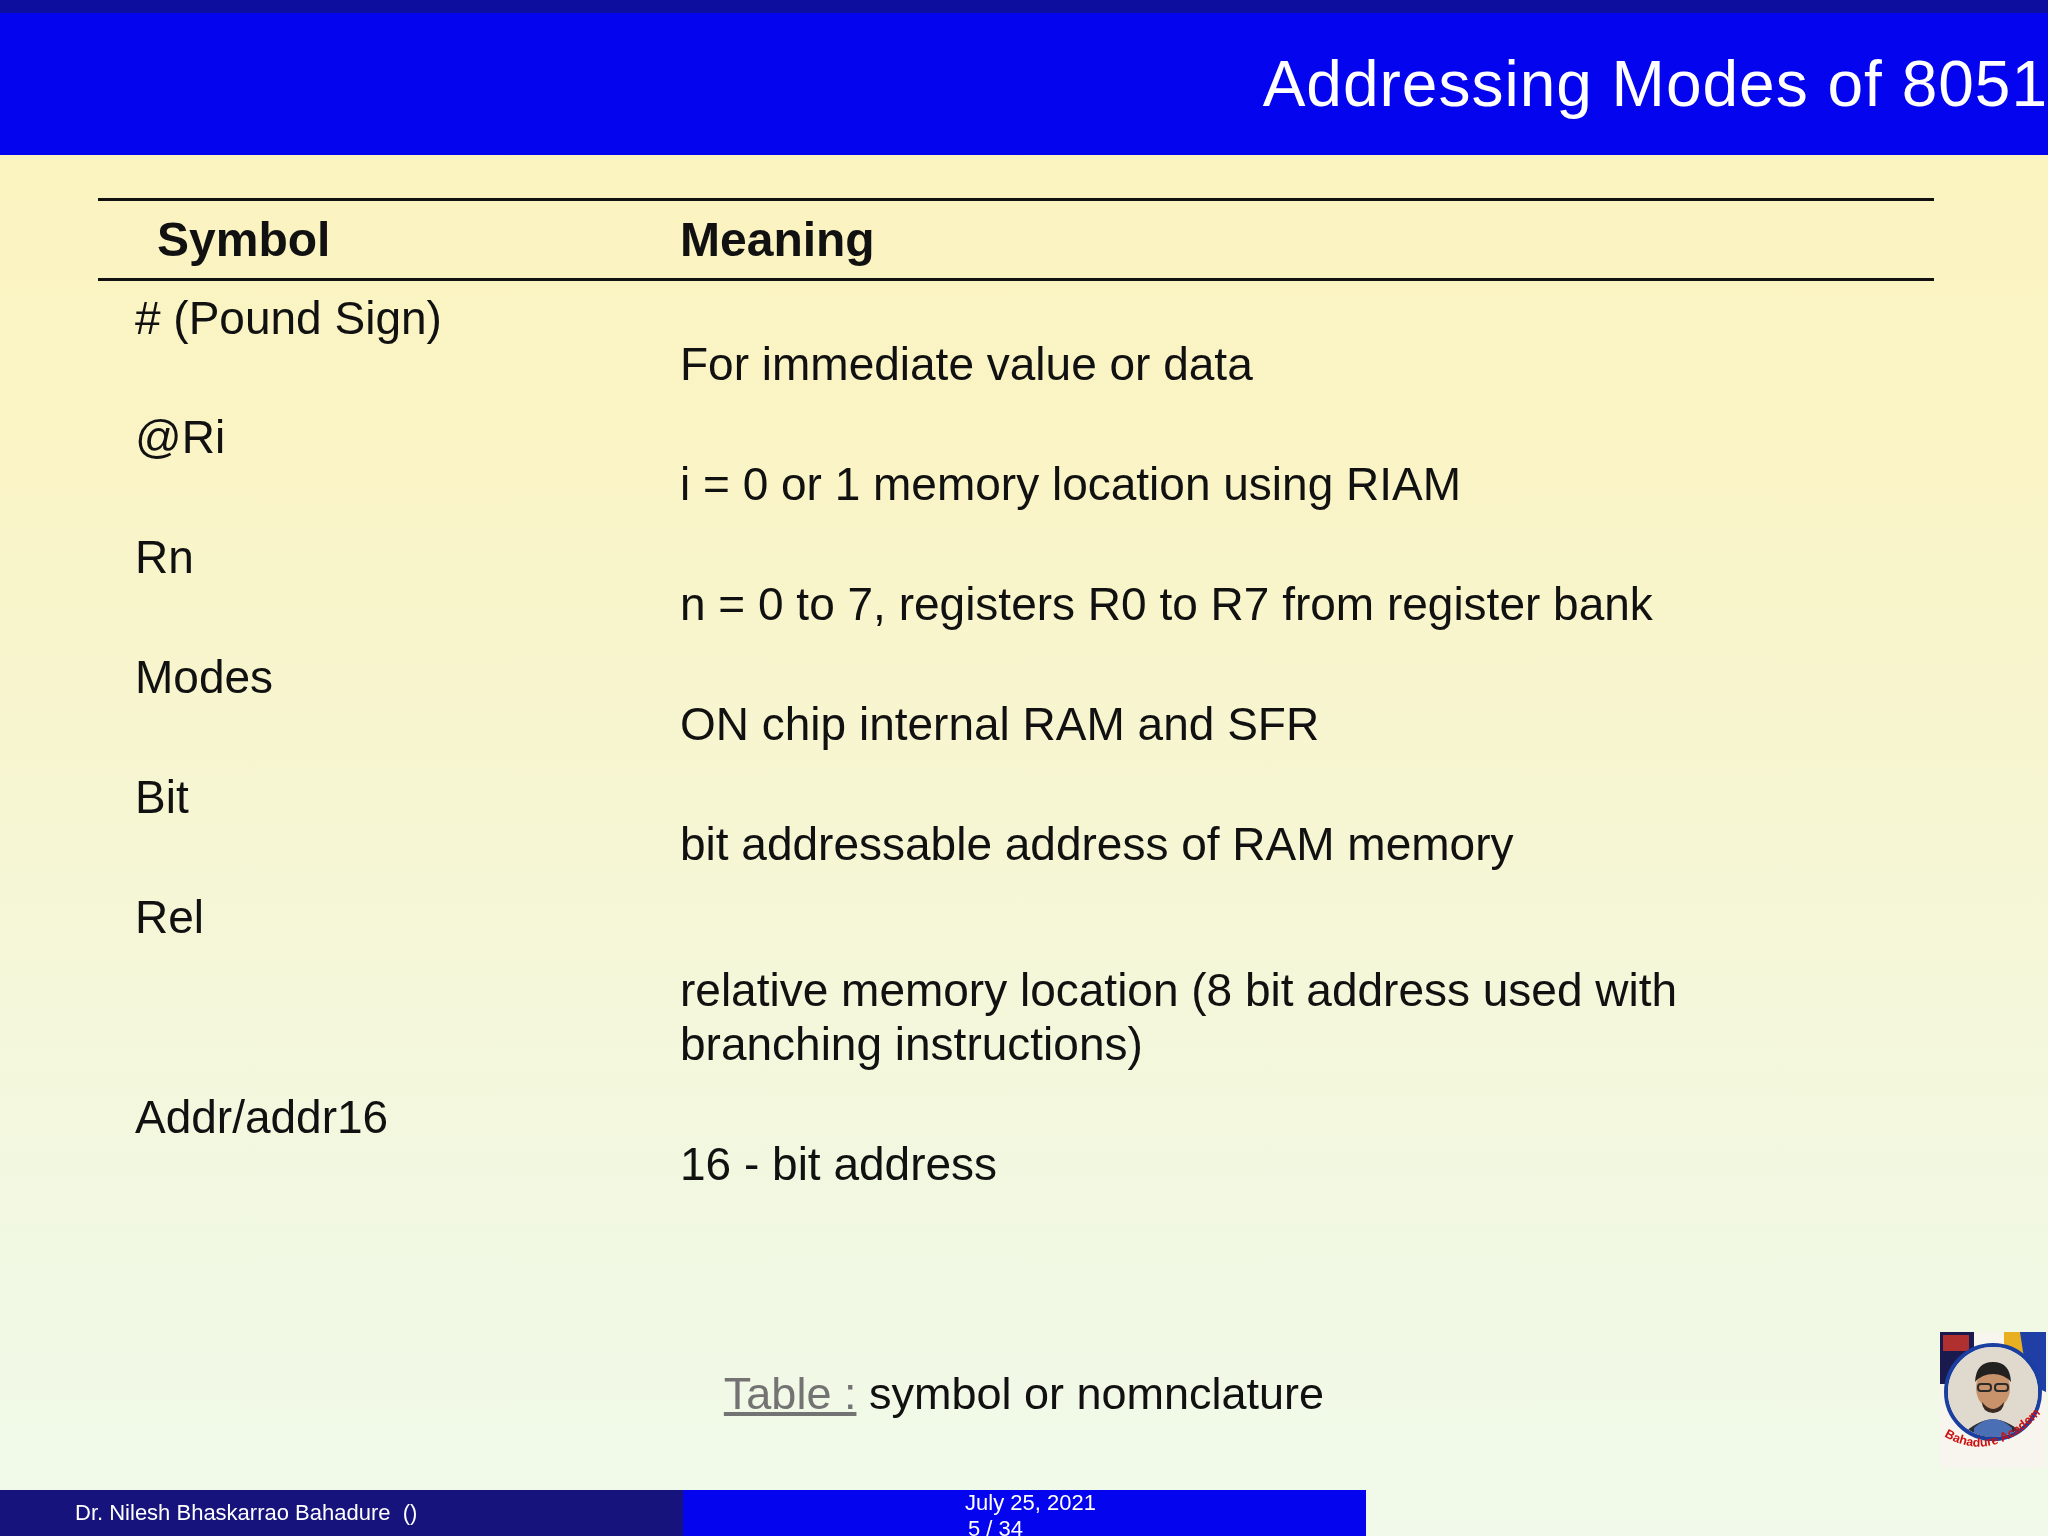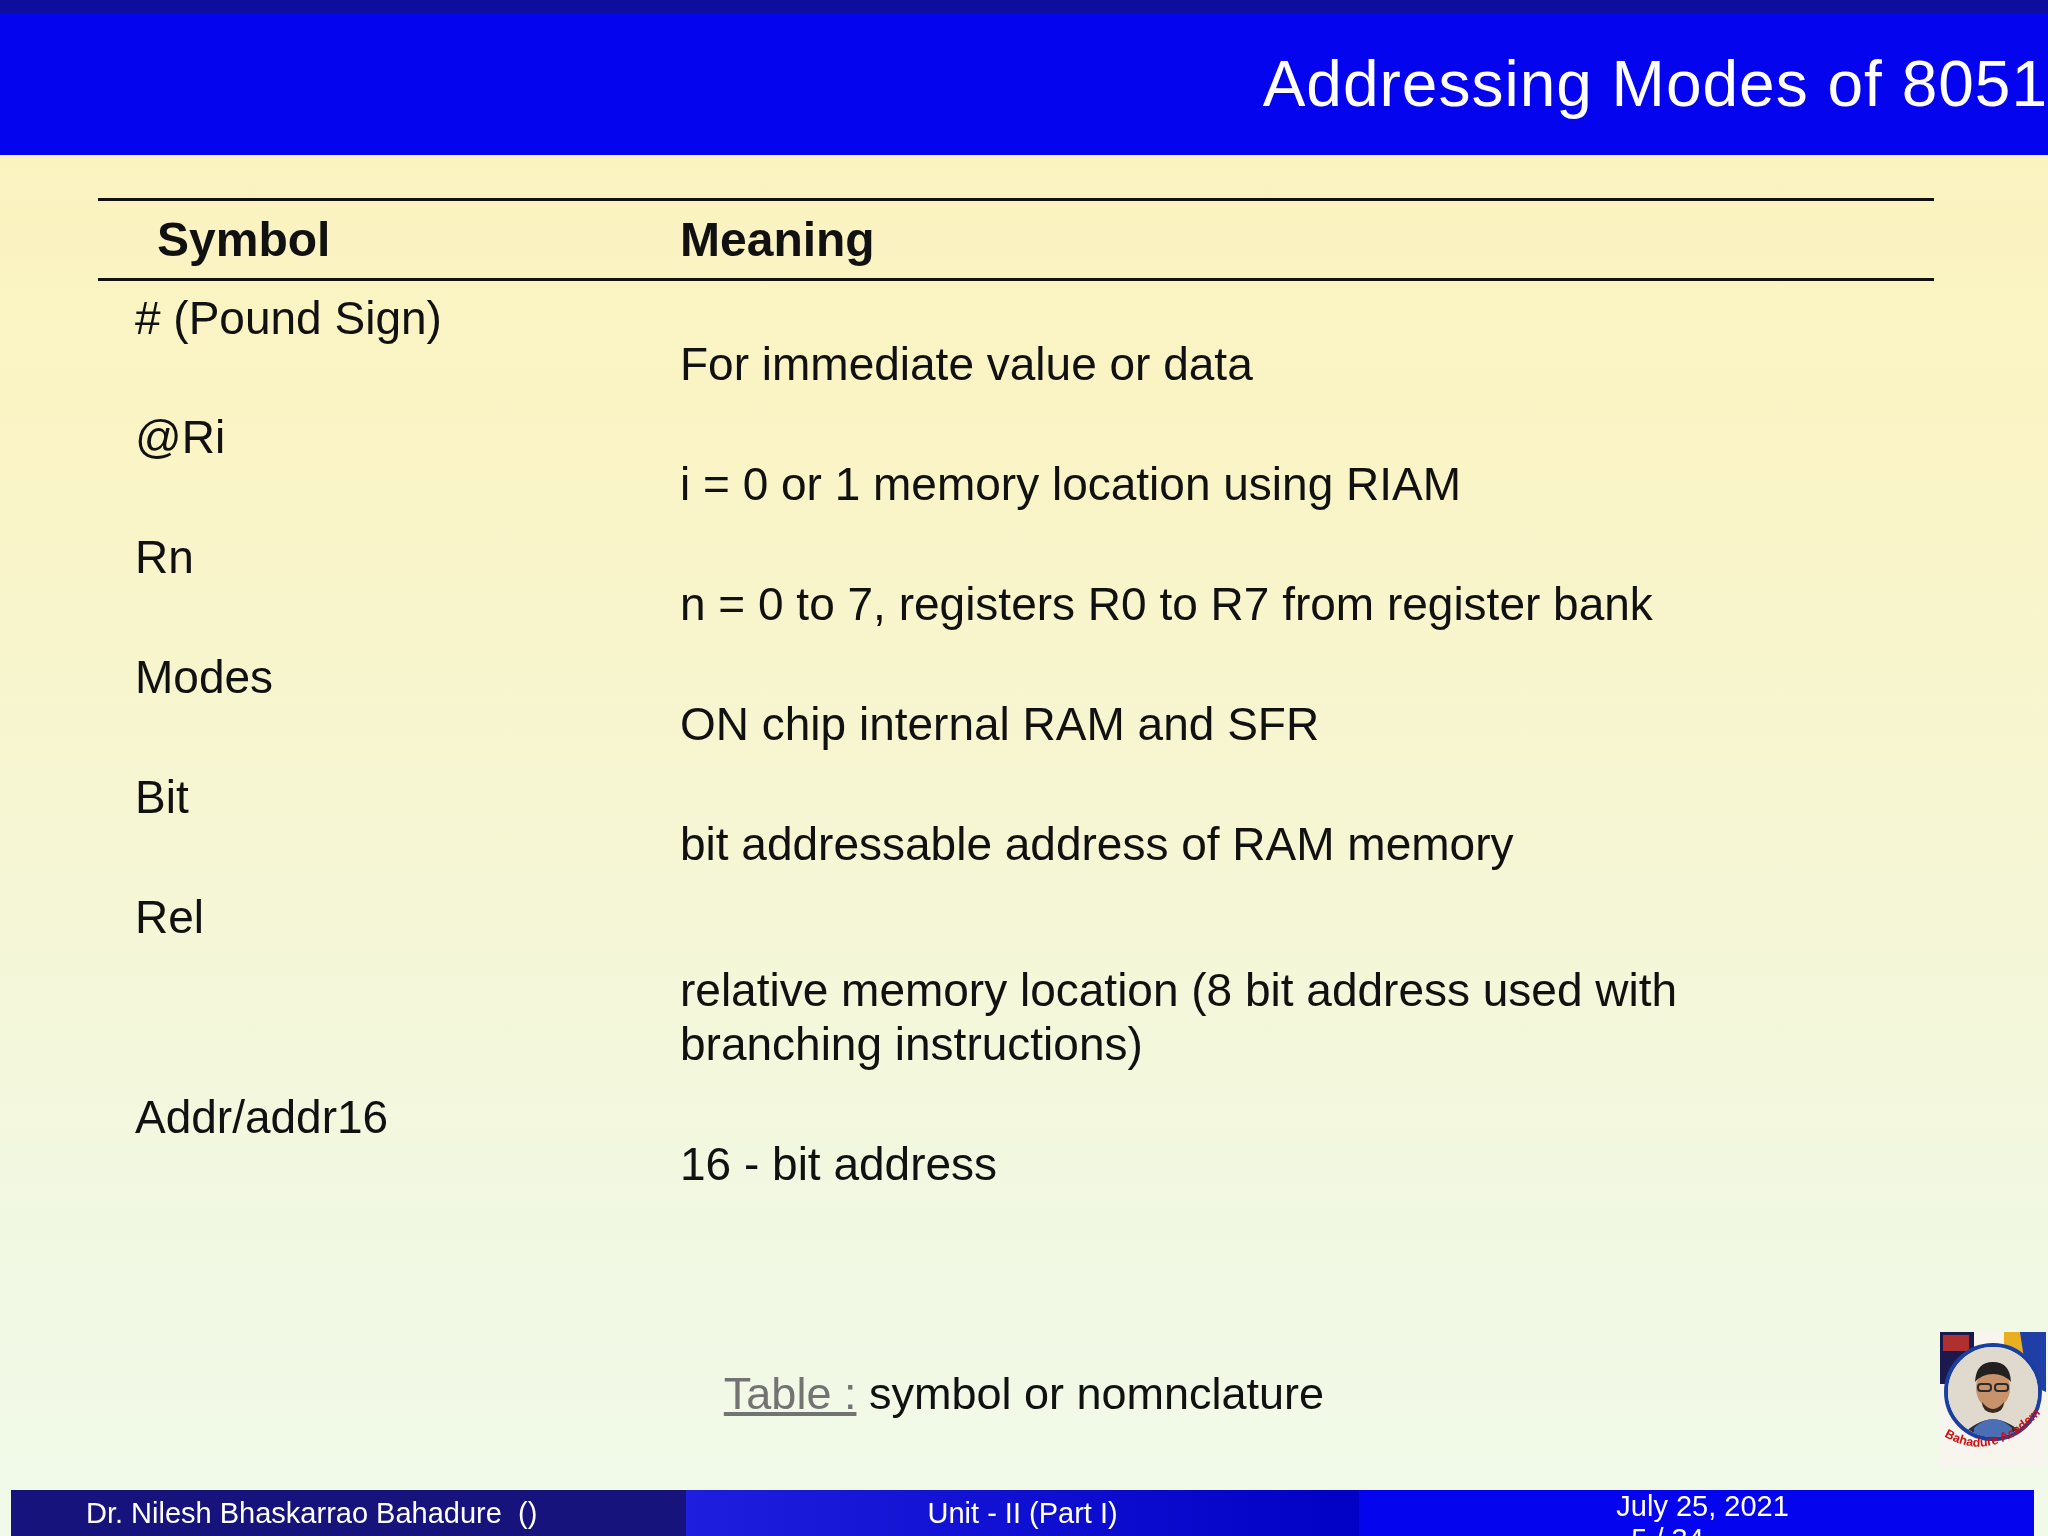--- a/index.html
+++ b/index.html
@@ -38,22 +38,22 @@
 
   
   .caption{
     position:absolute;top:1368px;left:0;width:2048px;
     text-align:center;font-size:45px;color:#111;
   }
   .caption .cap-label{color:#737373;text-decoration:underline;}
 
   
   .footer{
-    position:absolute;left:11px;bottom:0;width:2023px;height:46px;
-    display:flex;color:#FFFFFF;font-size:29px;
+    position:absolute;left:0;bottom:0;width:1856px;height:46px;
+    display:flex;color:#FFFFFF;font-size:22px;
   }
   .f-box{display:flex;align-items:center;height:100%;}
   .f-author{width:683px;background:#17137C;padding-left:75px;box-sizing:border-box;white-space:pre;}
   .f-unit{width:682px;background:linear-gradient(90deg,#1E1EDE,#0101C6);justify-content:center;}
   .f-right{width:683px;background:#0404EE;box-sizing:border-box;padding-right:58px;flex-direction:column;}
   .f-date{flex:1;text-align:center;padding-left:70px;}
   .f-pages{text-align:right;}
 
   
   .logo{position:absolute;top:1332px;right:2px;width:106px;height:136px;}
@@ -149,20 +149,19 @@
       <path d="M 42 70 Q 53 84 64 70 Q 64 80 53 81 Q 42 80 42 70 Z" fill="#3A2A22"></path>
     </g>
     <path id="logoArc" d="M 4 104 Q 53 134 102 80" fill="none"></path>
     <text font-size="12.5" font-weight="bold" fill="#CC1111" font-family="Liberation Sans, sans-serif">
       <textPath href="#logoArc">Bahadure Academy of Learning</textPath>
     </text>
   </svg>
 
   <div class="footer">
     <div class="f-box f-author">Dr. Nilesh Bhaskarrao Bahadure  ()</div>
-    <div class="f-box f-unit">Unit - II (Part I)</div>
     <div class="f-box f-right">
       <div class="f-date">July 25, 2021</div>
       <div class="f-pages">5 / 34</div>
     </div>
   </div>
 
 </div>
 
 </body></html>

